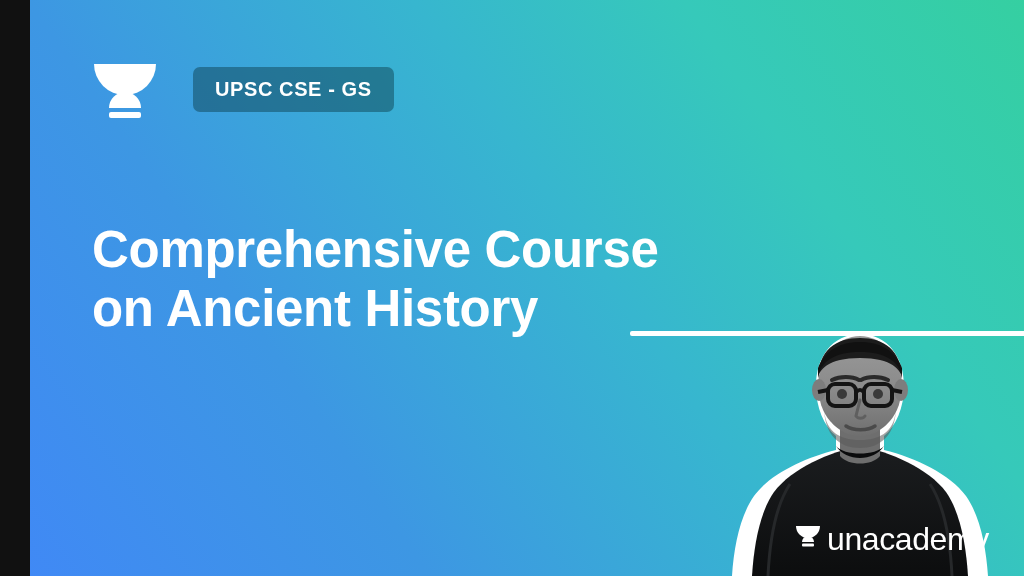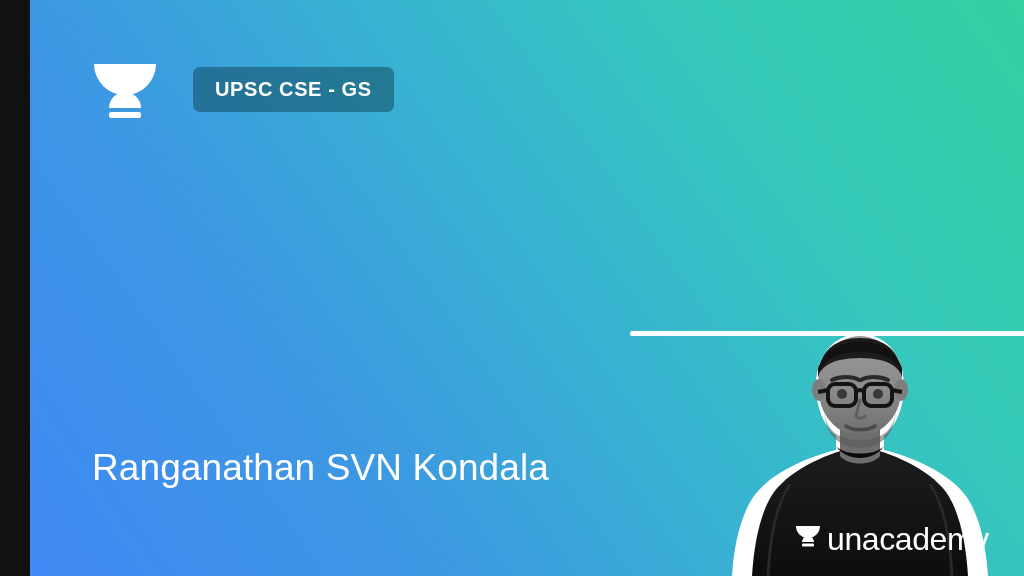--- a/index.html
+++ b/index.html
@@ -124,22 +124,25 @@
       <path d="M2 4 H64 A31 31 0 0 1 2 4 Z" fill="#ffffff"></path>
       <path d="M17 48 H49 A16 16 0 0 0 17 48 Z" fill="#ffffff"></path>
       <rect x="17" y="52" width="32" height="6" rx="2" fill="#ffffff"></rect>
     </svg>
   </div>
 
   <div class="badge">
     <span class="badge-label">UPSC CSE - GS</span>
   </div>
 
-
-  <div class="educator-name">Ranganathan SVN Kondala</div>
+  <h1 class="course-title">
+    <span class="line">Comprehensive Course</span>
+    <span class="line">on Ancient History</span>
+  </h1>
+
 
   <div class="hr-line"></div>
 
   <div class="educator-photo">
     <svg viewBox="0 0 280 242" width="280" height="242" aria-hidden="true">
       <defs>
         <linearGradient id="skinG" x1="0" y1="0" x2="0" y2="1">
           <stop offset="0%" stop-color="#9a9a9a"></stop>
           <stop offset="55%" stop-color="#8a8a8a"></stop>
           <stop offset="100%" stop-color="#6f6f6f"></stop>

